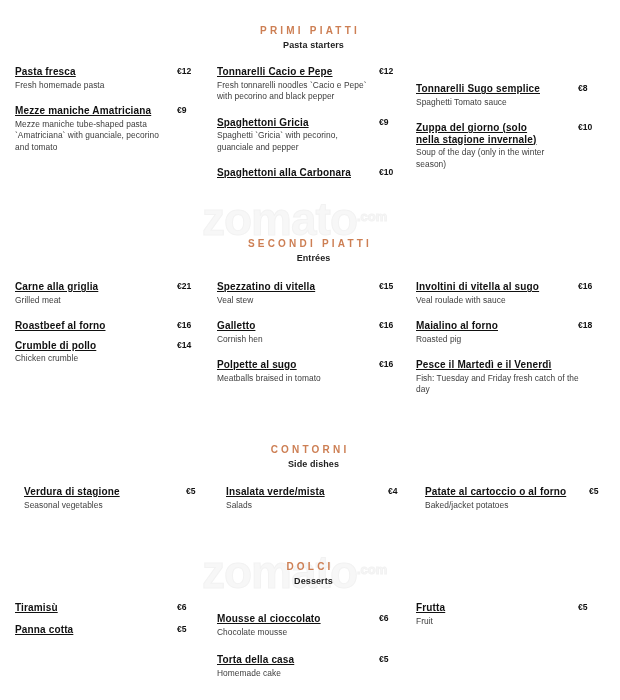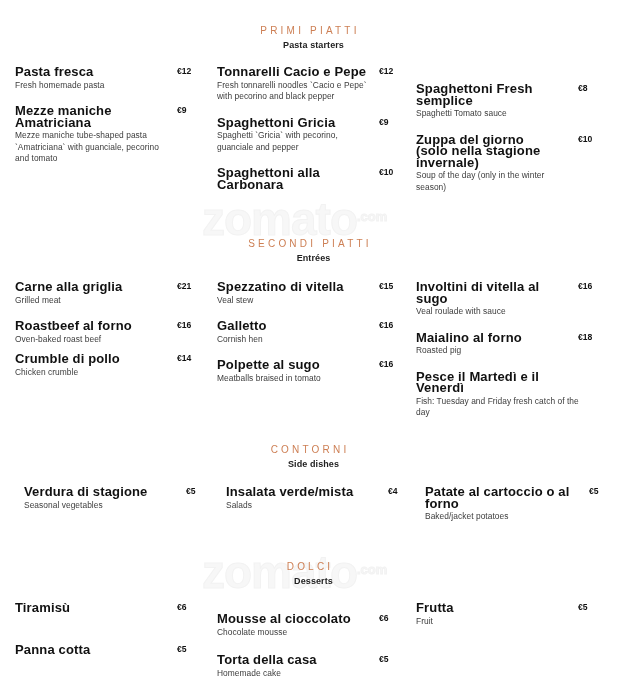--- a/index.html
+++ b/index.html
@@ -46,21 +46,21 @@
 
   
   .section-header {
     position: absolute;
     width: 620px;
     text-align: center;
     z-index: 2;
   }
   .section-title {
     font-size: 10px;
-    font-weight: normal;
+    font-weight: bold;
     letter-spacing: 3.2px;
     color: #cd7f54;
     text-transform: uppercase;
     line-height: 12px;
     margin: 0;
   }
   .section-sub {
     font-size: 9px;
     font-weight: bold;
     color: #222222;
@@ -84,27 +84,28 @@
 
   .item {
     position: relative;
     margin-bottom: 14px;
   }
   .item-head {
     display: flex;
     align-items: flex-start;
   }
   .item-name {
-    font-size: 13px;
+    font-size: 10px;
     font-weight: bold;
     color: #111111;
     line-height: 11.5px;
     letter-spacing: 0.15px;
     flex: 0 1 auto;
     max-width: 150px;
+    text-decoration: underline;
   }
   .item-price {
     font-size: 8.6px;
     font-weight: bold;
     color: #111111;
     line-height: 11.5px;
     position: absolute;
     left: 162px;
     top: 0;
     white-space: nowrap;
@@ -171,21 +172,21 @@
         <div class="item-head">
           <div class="item-name">Spaghettoni alla Carbonara</div>
           <div class="item-price">€10</div>
         </div>
 
       </div>
     </div>
     <div class="col col-3" style="top:17px;">
       <div class="item">
         <div class="item-head">
-          <div class="item-name">Spaghettoni Fresh semplice</div>
+          <div class="item-name">Tonnarelli Sugo semplice</div>
           <div class="item-price">€8</div>
         </div>
         <div class="item-desc">Spaghetti Tomato sauce</div>
       </div>
       <div class="item" style="margin-top:10px;">
         <div class="item-head">
           <div class="item-name" style="max-width:130px;">Zuppa del giorno (solo nella stagione invernale)</div>
           <div class="item-price">€10</div>
         </div>
         <div class="item-desc">Soup of the day (only in the winter season)</div>
@@ -204,21 +205,20 @@
           <div class="item-name">Carne alla griglia</div>
           <div class="item-price">€21</div>
         </div>
         <div class="item-desc">Grilled meat</div>
       </div>
       <div class="item" style="margin-bottom:8px;">
         <div class="item-head">
           <div class="item-name">Roastbeef al forno</div>
           <div class="item-price">€16</div>
         </div>
-        <div class="item-desc">Oven-baked roast beef</div>
       </div>
       <div class="item">
         <div class="item-head">
           <div class="item-name">Crumble di pollo</div>
           <div class="item-price">€14</div>
         </div>
         <div class="item-desc">Chicken crumble</div>
       </div>
     </div>
     <div class="col col-2">
@@ -302,21 +302,21 @@
       </div>
     </div>
   </div>
 
   <div class="section-header" style="top:561px;">
     <div class="section-title">DOLCI</div>
     <div class="section-sub">Desserts</div>
   </div>
   <div class="cols" style="top:602px; left:0; width:620px; height:90px;">
     <div class="col col-1">
-      <div class="item" style="margin-bottom:30px;">
+      <div class="item" style="margin-bottom:10px;">
         <div class="item-head">
           <div class="item-name">Tiramisù</div>
           <div class="item-price">€6</div>
         </div>
 
       </div>
       <div class="item">
         <div class="item-head">
           <div class="item-name">Panna cotta</div>
           <div class="item-price">€5</div>

